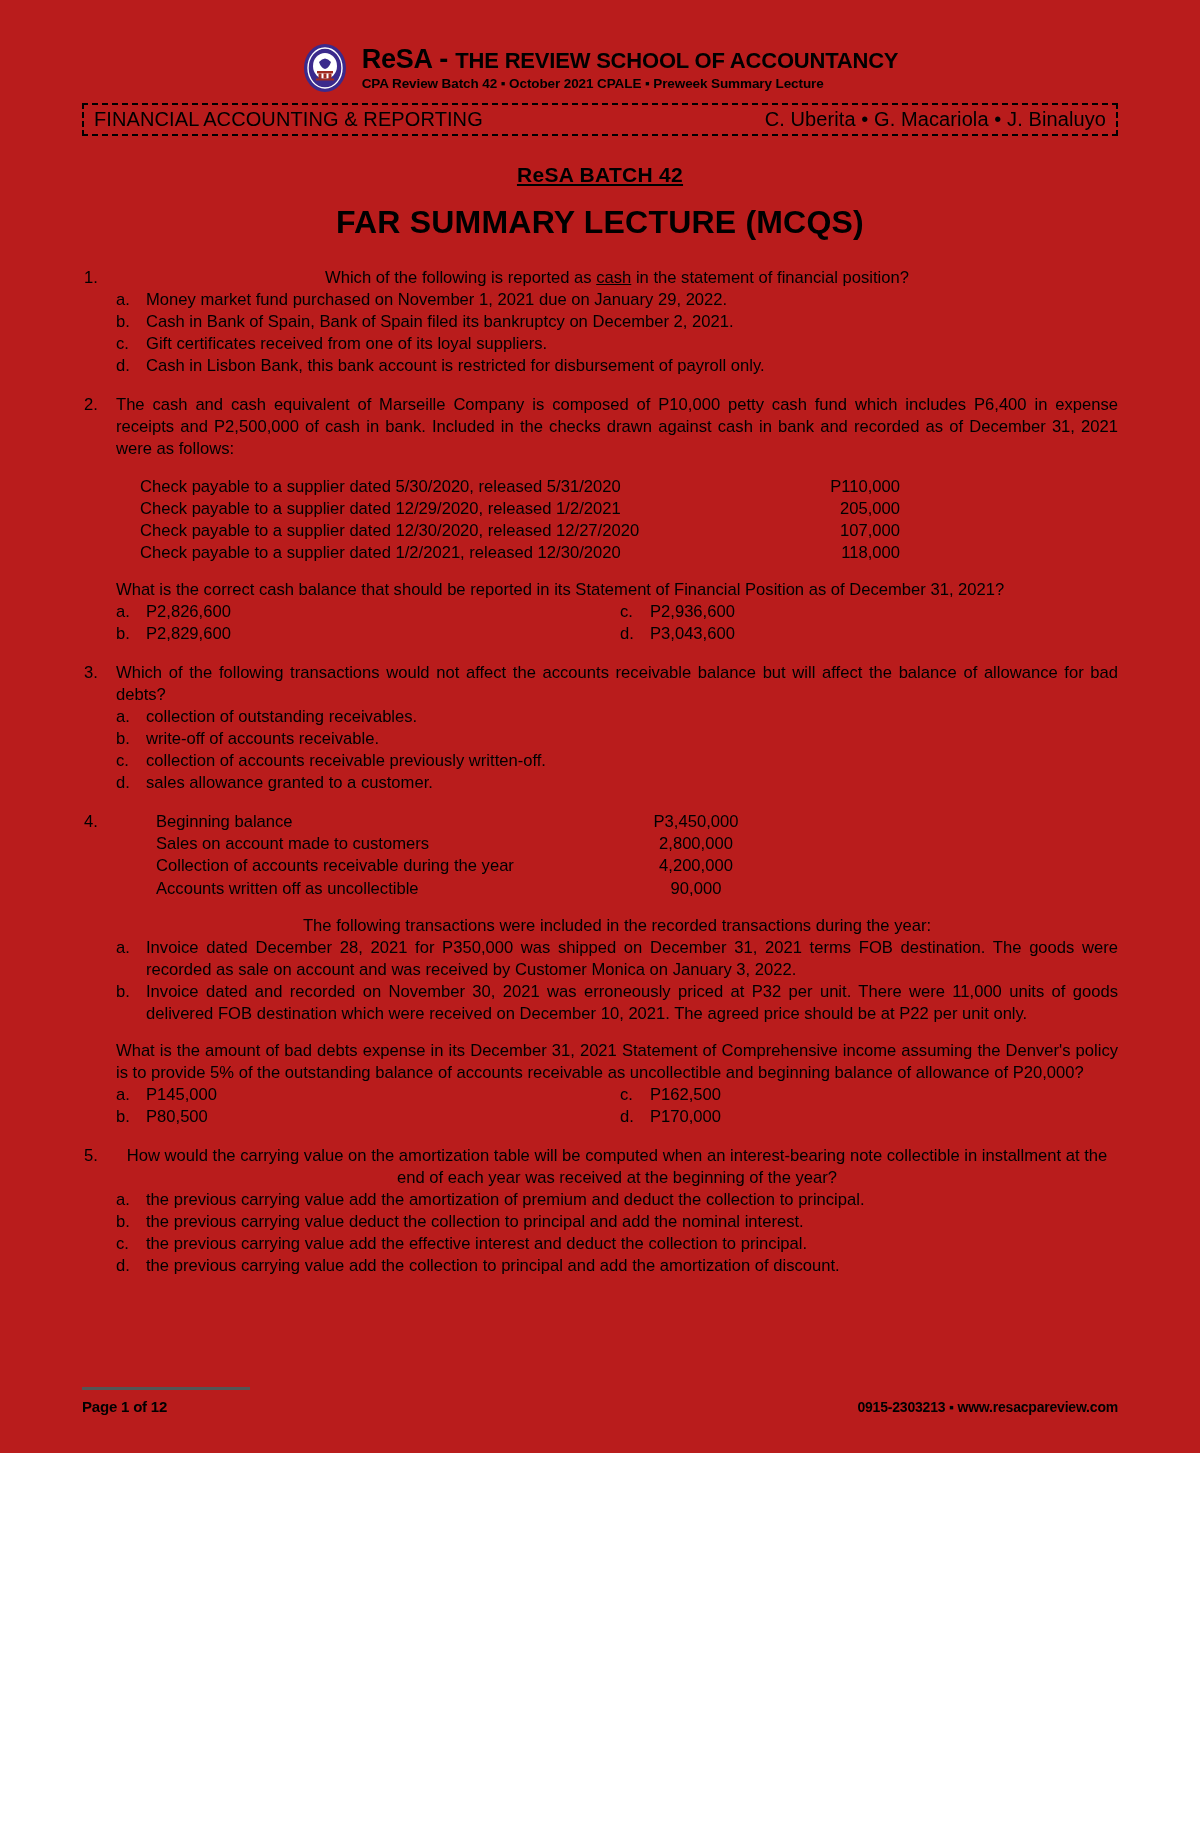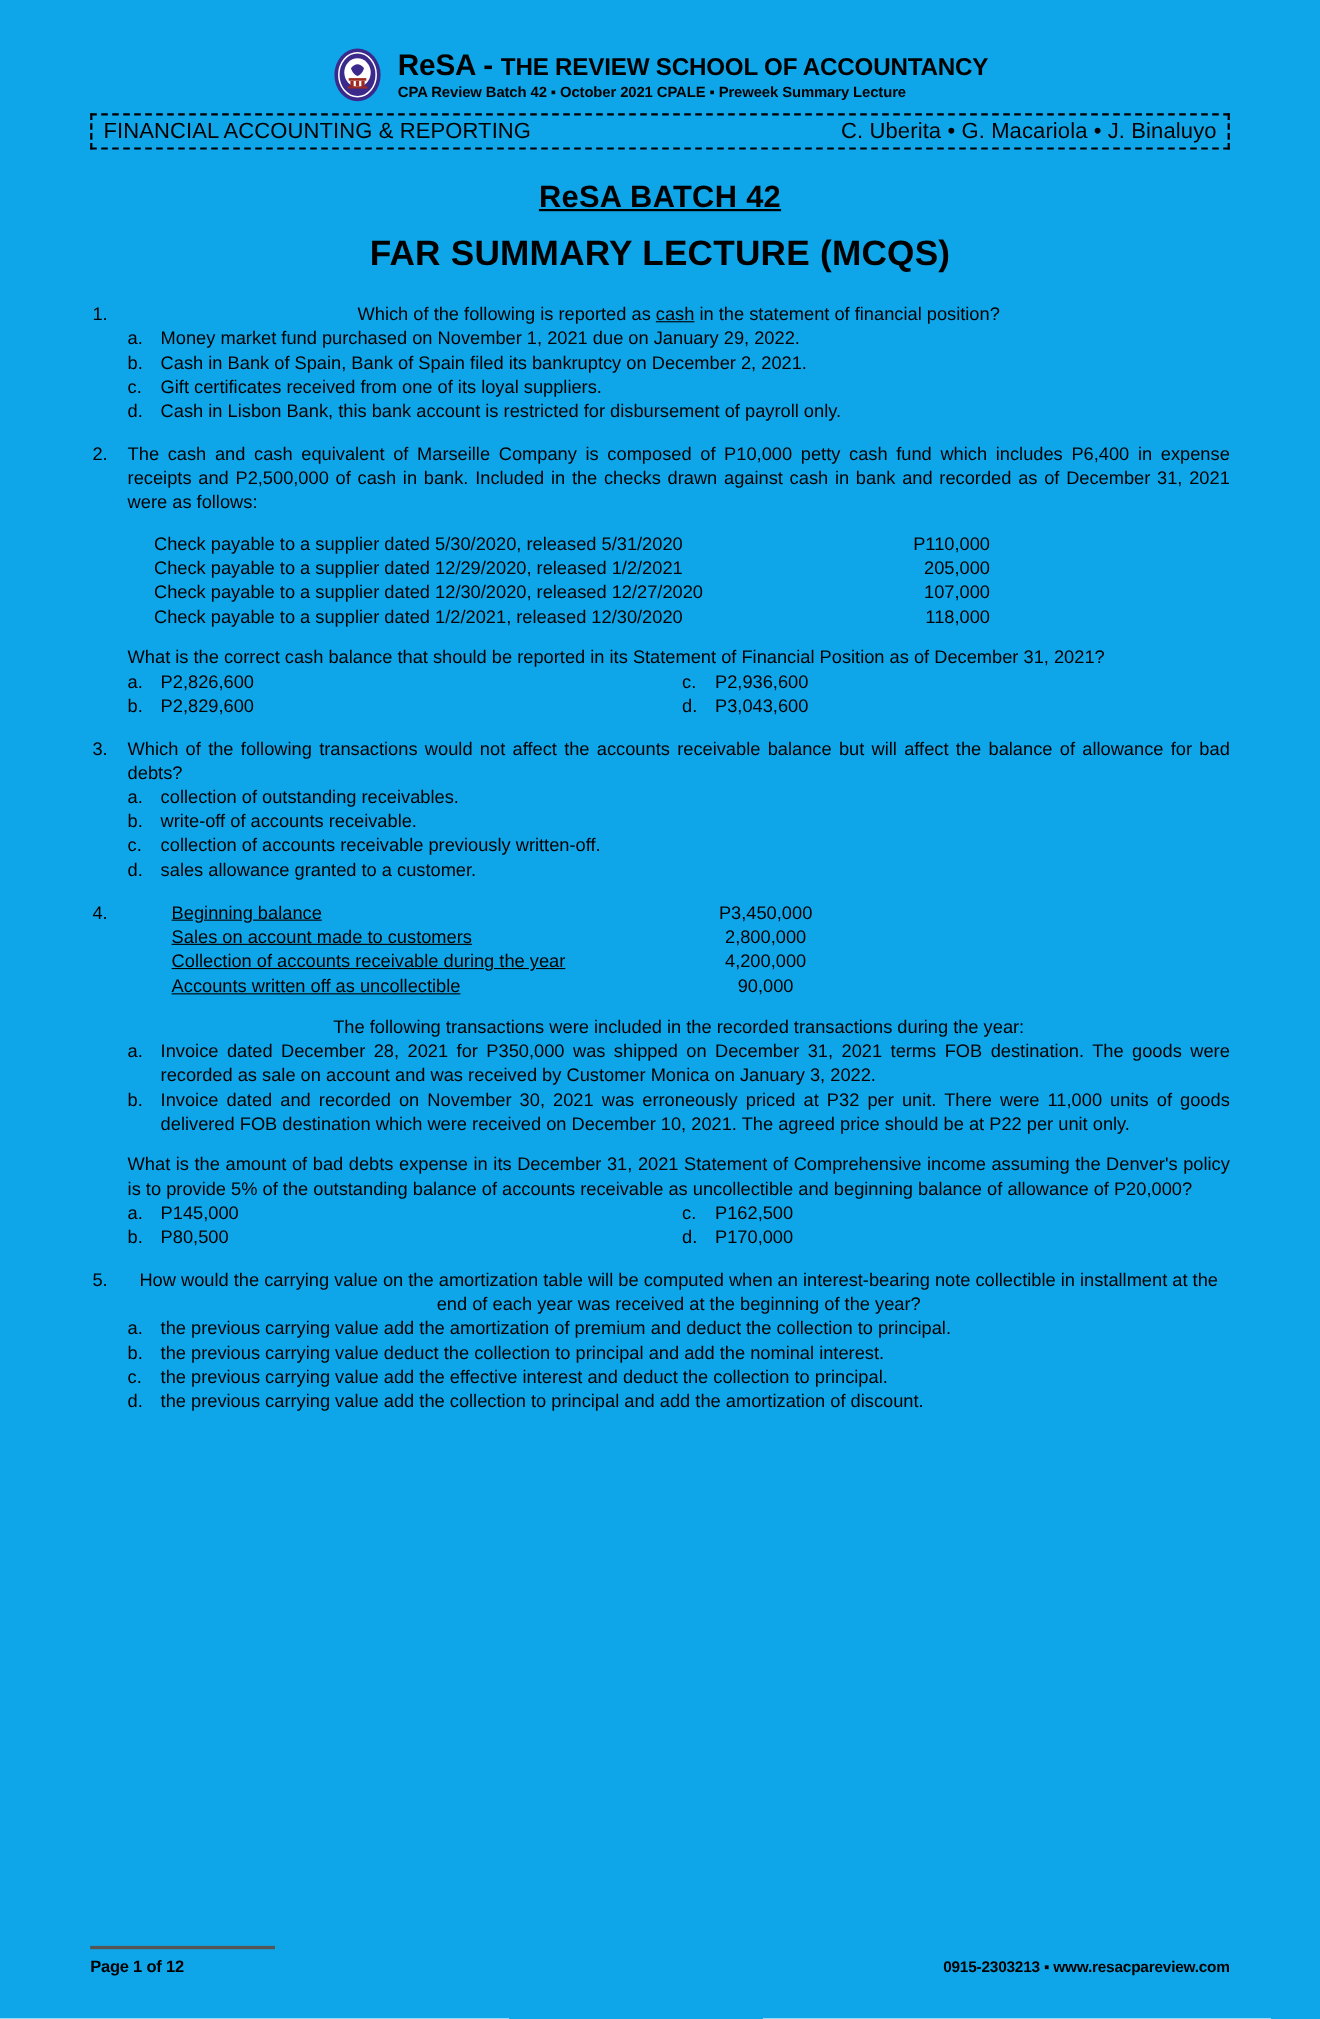--- a/index.html
+++ b/index.html
@@ -8,23 +8,23 @@
     padding: 0;
     background: #ffffff;
   }
   body {
     font-family: "Liberation Sans", sans-serif;
     color: #000000;
   }
   .page {
     position: relative;
     width: 1200px;
-    height: 1835px;
+    height: 1453px;
     margin: 0 auto;
-    background: #0ea5e9;
+    background: #b91c1c;
     box-sizing: border-box;
     padding: 0;
     overflow: hidden;
   }
   .content {
     position: absolute;
     left: 82px;
     top: 0;
     width: 1036px;
   }
@@ -81,21 +81,21 @@
     letter-spacing: 0.1px;
     height: 22px;
   }
   .subject-bar .left { white-space: nowrap; }
   .subject-bar .right { white-space: nowrap; }
 
   
   .doc-subtitle {
     text-align: center;
     font-weight: bold;
-    font-size: 28px;
+    font-size: 21px;
     margin-top: 27px;
     letter-spacing: 0.3px;
   }
   .doc-subtitle .u {
     text-decoration: underline;
     text-underline-offset: 2px;
   }
   .doc-title {
     text-align: center;
     font-weight: bold;
@@ -176,21 +176,21 @@
   .data-row .amount {
     flex: 0 0 130px;
     text-align: right;
   }
 
   .ar-table {
     margin-left: 40px;
     width: 620px;
   }
   .ar-row { display: flex; }
-  .ar-row .label { flex: 1 1 auto; text-decoration: underline; }
+  .ar-row .label { flex: 1 1 auto; }
   .ar-row .amount {
     flex: 0 0 160px;
     text-align: center;
   }
 
   
   .footer {
     position: absolute;
     left: 82px;
     bottom: 0;

